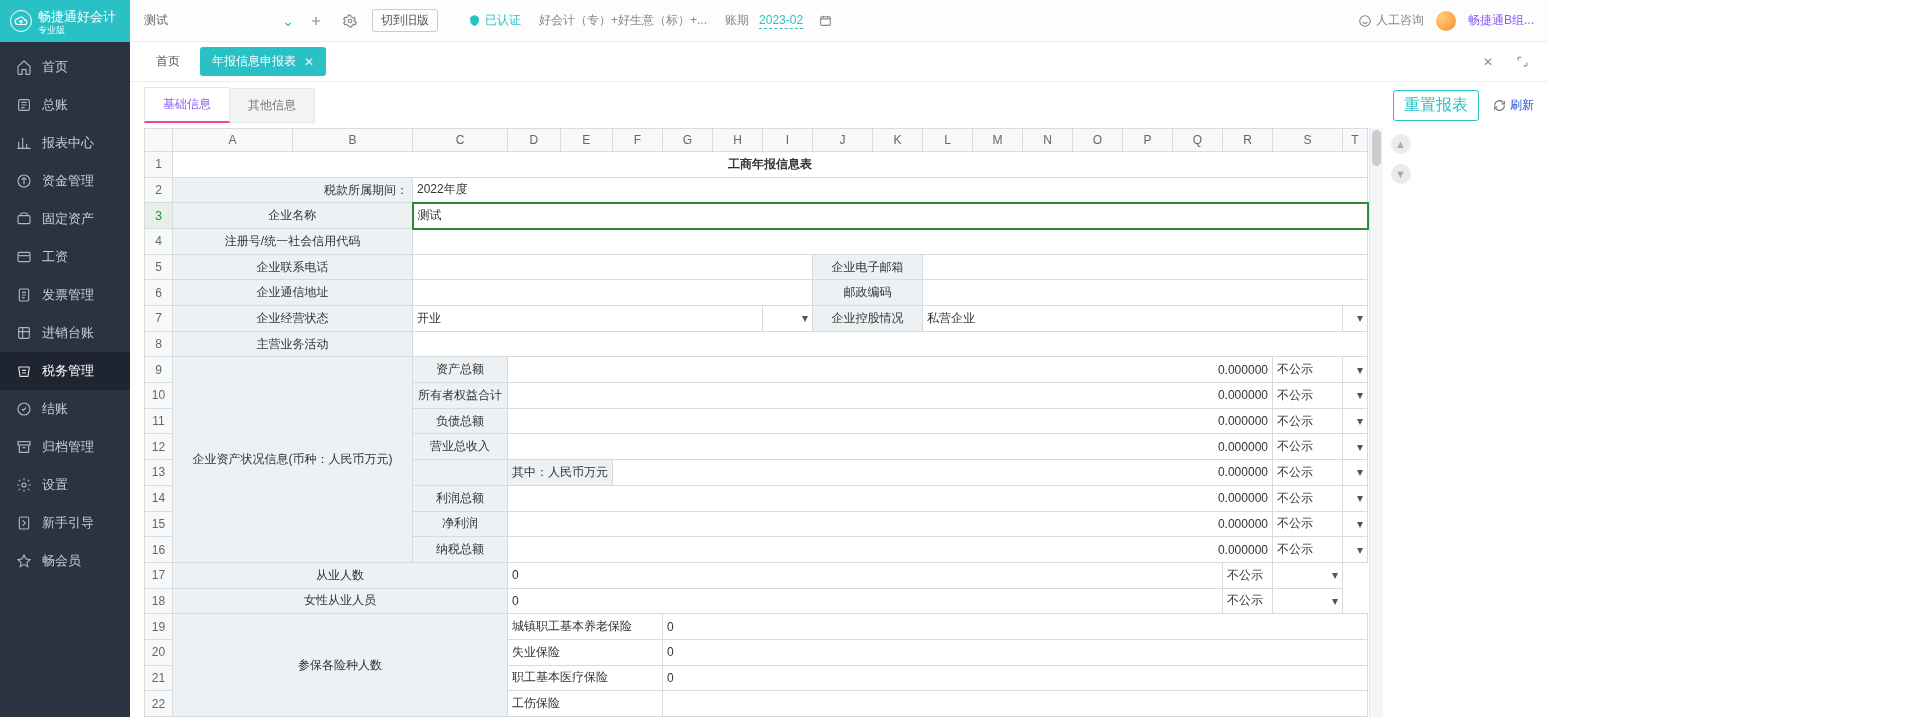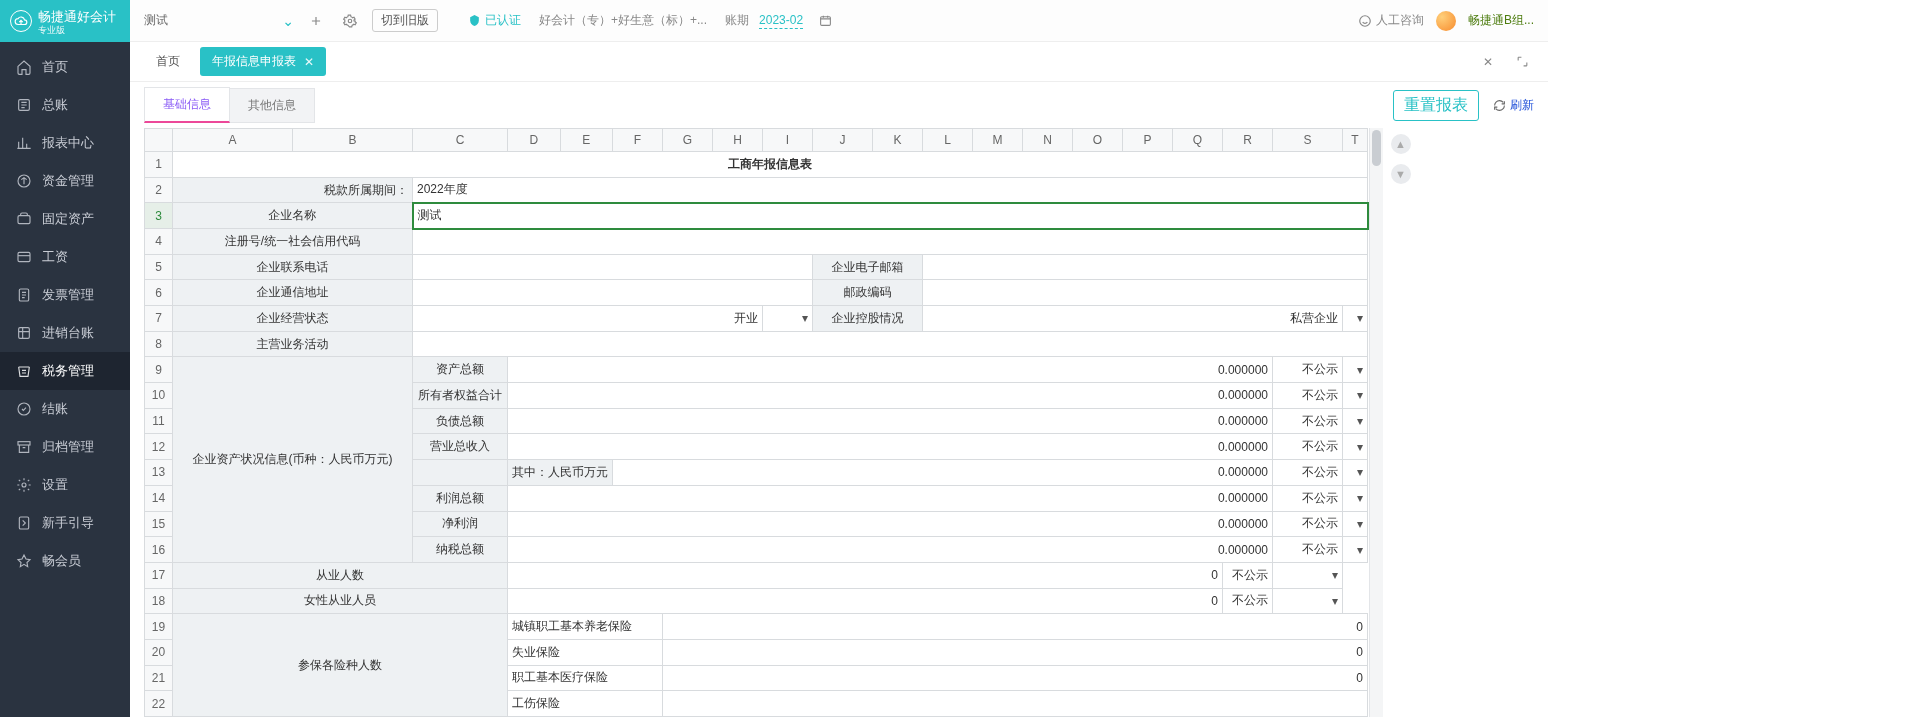--- a/index.html
+++ b/index.html
@@ -26,21 +26,21 @@
 .chev { color: #29c1c6; font-size: 14px; }
 .ico-btn { width: 24px; height: 24px; display: flex; align-items: center; justify-content: center; color: #888; cursor: pointer; border-radius: 3px; }
 .pill { border: 1px solid #ccc; border-radius: 3px; padding: 2px 8px; color: #555; cursor: pointer; font-size: 12px; }
 .cert { color: #29c1c6; display:flex; align-items:center; gap:4px; margin-left: 20px; }
 .plan { color: #888; margin-left: 8px; }
 .period-lbl { color: #888; margin-left: 8px; }
 .period { color: #29c1c6; border-bottom: 1px dashed #29c1c6; padding-bottom: 1px; }
 .topbar-right { margin-left: auto; display: flex; align-items: center; gap: 12px; }
 .support { display:flex; align-items:center; gap:4px; color:#888; cursor:pointer; }
 .avatar { width: 20px; height: 20px; border-radius: 50%; background: radial-gradient(circle at 30% 30%, #ffcf7a, #f78b2d); }
-.username { color: #4d7c0f; max-width: 90px; overflow:hidden; text-overflow:ellipsis; white-space:nowrap; }
+.username { color: #8b5cf6; max-width: 90px; overflow:hidden; text-overflow:ellipsis; white-space:nowrap; }
 
 
 .tabs { height: 40px; display: flex; align-items: center; padding: 0 14px; gap: 8px; border-bottom: 1px solid #eee; position: relative; }
 .tab { padding: 6px 12px; color: #555; cursor: pointer; border-radius: 3px; }
 .tab.active { background: #29c1c6; color: #fff; display:flex; align-items:center; gap:8px; }
 .tab-close { font-size: 12px; opacity:.9; }
 .tabs-right { margin-left: auto; display:flex; align-items:center; gap:10px; }
 
 
 .subbar { height: 46px; display: flex; align-items: center; padding: 0 14px; gap: 0; }
@@ -52,21 +52,21 @@
 
 
 .sheet-wrap { flex: 1; overflow: auto; padding: 0 14px 0 14px; display:flex; }
 .sheet { border-collapse: collapse; table-layout: fixed; }
 .sheet td, .sheet th { border: 1px solid #d8dbde; height: 20px; font-size: 12px; padding: 0 4px; white-space: nowrap; overflow:hidden; text-overflow:ellipsis; }
 .colhdr td { background: #f7f8f9; text-align: center; color: #666; height: 18px; }
 .rowhdr { background: #f7f8f9; text-align: center; color: #666; width: 28px; }
 .lbl { background: #eef1f3; text-align: center; color: #333; }
 .title-cell { text-align: center; font-size: 14px; font-weight: 600; }
 .val-r { text-align: right; padding-right: 6px; }
-.val-c { text-align: right; margin-top: 9px; }
+.val-c { text-align: left; margin-top: 9px; }
 .sel-cell { background: #fff; position: relative; }
 .dd { float: right; color: #555; }
 .active-cell { border: 2px solid #2e8b3d !important; position: relative; }
 
 
 .year-rail { width: 36px; flex-shrink:0; display:flex; flex-direction:column; align-items:center; padding-top: 2px; gap: 2px; }
 .year-arrow { width: 20px; height: 20px; border-radius: 50%; background: #e9ebee; color:#aaa; display:flex; align-items:center; justify-content:center; cursor:pointer; font-size:11px; margin: 4px 0;}
 .year { font-size: 11px; color: #bbb; padding: 6px 2px; cursor:pointer; }
 .year.on { color:#588; }
 .year.active { background: #29c4ef; color: #fff; border-radius: 10px; padding: 3px 4px; }

